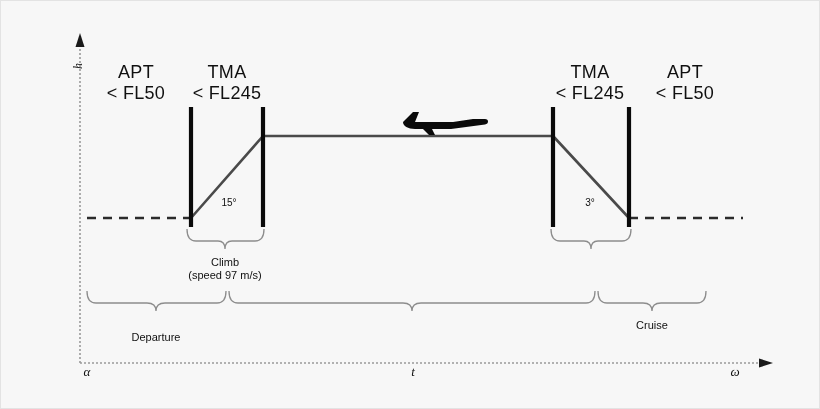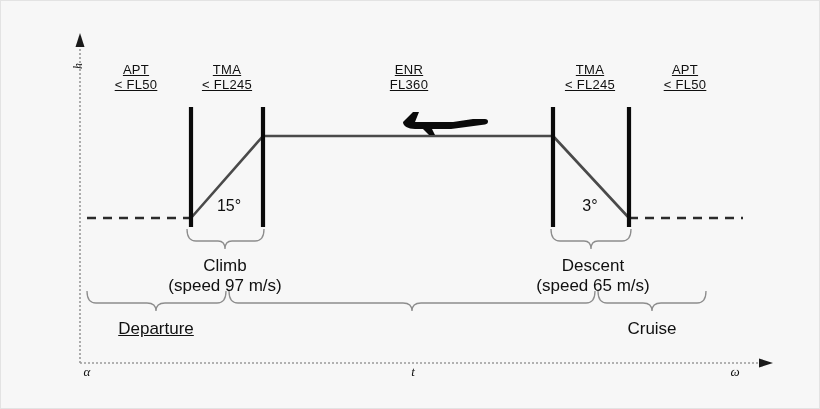--- a/index.html
+++ b/index.html
@@ -27,30 +27,29 @@
   }
   .lbl {
     position: absolute;
     text-align: center;
     white-space: nowrap;
     line-height: 1.18;
     font-size: 15px;
     color: #101010;
   }
   .lbl.zone {
-    font-size: 13px;
+    font-size: 18px;
     letter-spacing: 0.3px;
-    text-decoration: underline;
   }
   .lbl.small {
-    font-size: 17px;
+    font-size: 11px;
     text-align: center;
   }
   .lbl.angle {
-    font-size: 16px;
+    font-size: 10px;
   }
   .lbl.axis {
     font-size: 13px;
     font-style: italic;
     font-family: "Liberation Serif", serif;
   }
   .lbl.axis-y {
     font-size: 12px;
     font-style: italic;
     font-family: "Liberation Serif", serif;
@@ -136,50 +135,42 @@
   <div class="lbl zone ctr" style="left:135px; top:61px;">
     <div>APT</div>
     <div>&lt; FL50</div>
   </div>
 
   <div class="lbl zone ctr" style="left:226px; top:61px;">
     <div>TMA</div>
     <div>&lt; FL245</div>
   </div>
 
-  <div class="lbl zone ctr" style="left:408px; top:61px;">
-    <div>ENR</div>
-    <div>FL360</div>
-  </div>
 
   <div class="lbl zone ctr" style="left:589px; top:61px;">
     <div>TMA</div>
     <div>&lt; FL245</div>
   </div>
 
   <div class="lbl zone ctr" style="left:684px; top:61px;">
     <div>APT</div>
     <div>&lt; FL50</div>
   </div>
 
   <div class="lbl angle ctr" style="left:228px; top:196px;">15°</div>
 
   <div class="lbl angle ctr" style="left:589px; top:196px;">3°</div>
 
   <div class="lbl small ctr" style="left:224px; top:255px;">
     <div>Climb</div>
     <div>(speed 97 m/s)</div>
   </div>
 
-  <div class="lbl small ctr" style="left:592px; top:255px;">
-    <div>Descent</div>
-    <div>(speed 65 m/s)</div>
-  </div>
 
-  <div class="lbl small ctr" style="left:155px; top:318px;text-decoration:underline;">
+  <div class="lbl small ctr" style="left:155px; top:330px;">
     <div>Departure</div>
   </div>
 
   <div class="lbl small ctr" style="left:411px; top:318px;">
   </div>
 
   <div class="lbl small ctr" style="left:651px; top:318px;">
     <div>Cruise</div>
   </div>
 

